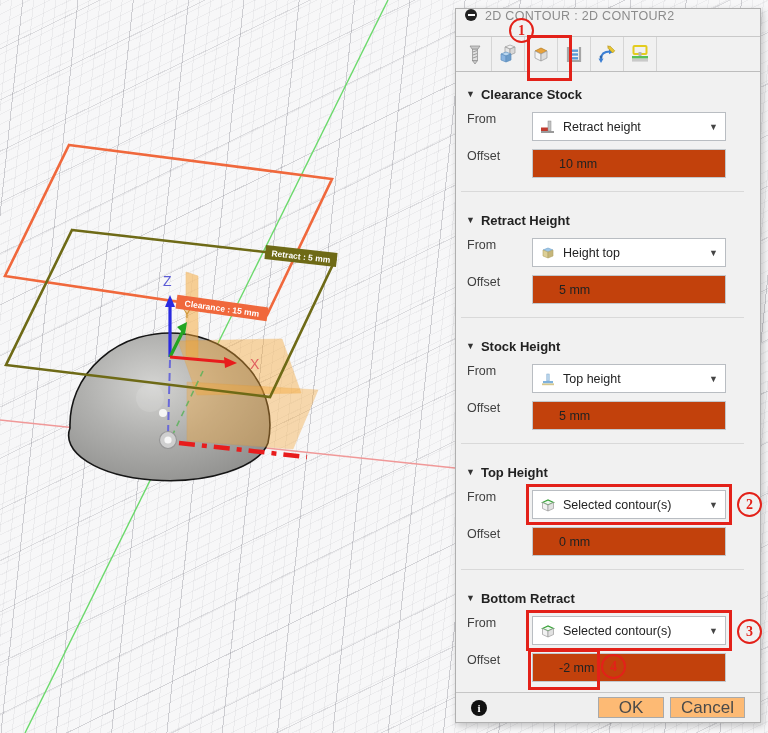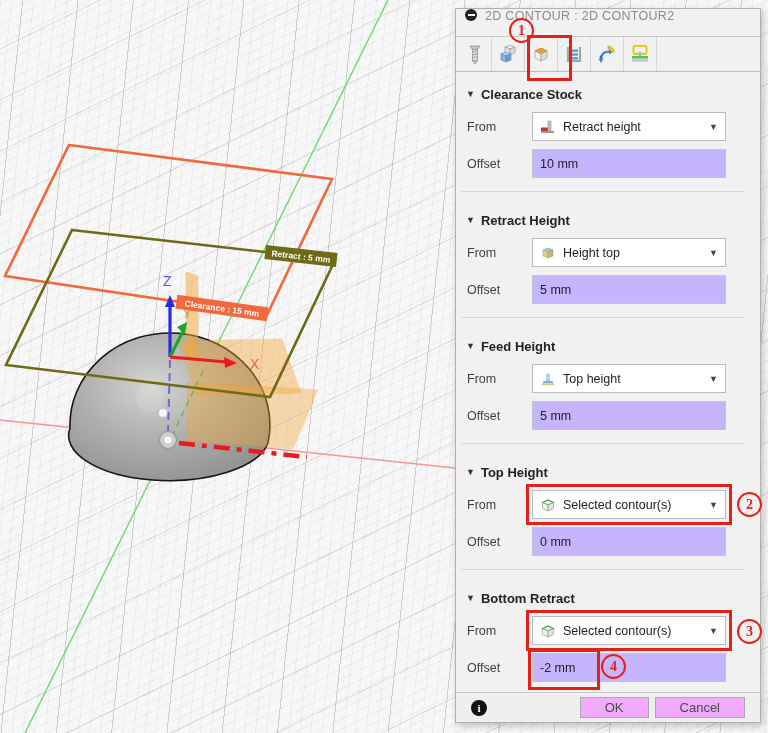--- a/index.html
+++ b/index.html
@@ -31,39 +31,39 @@
   .dlg-header{height:27px;display:flex;gap:8px;padding:0 9px;
     border-bottom:1px solid #c9c9c9;color:#8b8b8b;font-size:12.5px;letter-spacing:.3px;}
   .grip{width:12px;height:12px;border-radius:50%;background:#222;position:relative;flex:0 0 auto;}
   .grip::after{content:"";position:absolute;left:2.5px;top:5px;width:7px;height:2px;background:#fff;}
   .tabs{height:34px;display:flex;align-items:center;border-bottom:1px solid #bdbdbd;padding-left:3px;}
   .tab{width:33px;height:34px;display:flex;align-items:center;justify-content:center;
     border-right:1px solid #d6d6d6;box-sizing:border-box;cursor:pointer;}
   .sec-title{padding:12px 0 0 10px;height:20px;font-weight:bold;color:#222;
     display:flex;gap:6px;align-items:center;font-size:13px;}
   .tri{font-size:9px;color:#333;}
-  .row{display:flex;align-items:center;margin-top:8px;padding-left:11px;}
+  .row{display:flex;margin-top:8px;padding-left:11px;}
   .row.offset{}
   .lbl{width:65px;color:#3f3f3f;}
   .field{position:relative;width:194px;height:29px;background:#fff;border:1px solid #b9bdc2;
     display:flex;align-items:center;padding:0 7px;box-sizing:border-box;gap:7px;cursor:pointer;}
   .fval{flex:1 1 auto;white-space:nowrap;overflow:hidden;color:#222;}
   .sel-caret{font-size:9px;color:#444;flex:0 0 auto;}
-  input.txt{position:relative;width:194px;height:29px;background:#c4b5fd;border:1px solid #c3c7cb;
-    box-sizing:border-box;padding:0 7px;font:inherit;color:#222;}
+  input.txt{position:relative;width:194px;height:29px;background:#c2410c;border:1px solid #c3c7cb;
+    box-sizing:border-box;padding:0 26px;font:inherit;color:#222;}
   .fieldwrap{position:relative;width:194px;height:29px;}
   .fieldwrap > input.txt{width:100%;height:100%;}
   .divider{height:1px;background:#d9d9d9;margin:13px 16px 6px 5px;}
   .dlg-footer{position:absolute;left:0;right:0;bottom:0;height:30px;border-top:1px solid #c6c6c6;
     background:#efefef;display:flex;align-items:center;padding:0 15px;box-sizing:border-box;}
   .info{width:16px;height:16px;border-radius:50%;background:#111;color:#fff;font-weight:bold;
     font-size:11px;display:flex;align-items:center;justify-content:center;
     font-family:"Liberation Serif",serif;cursor:pointer;}
-  .btn{height:21px;min-width:66px;background:#f0abfc;border:1px solid #a9a9a9;color:#4a4a4a;
-    font:inherit;font-size:13px;padding:0 24px;cursor:pointer;}
+  .btn{height:21px;min-width:66px;background:#fdba74;border:1px solid #a9a9a9;color:#4a4a4a;
+    font:inherit;font-size:17px;padding:0 10px;cursor:pointer;}
   .btn+.btn{margin-left:6px;}
   .spacer{flex:1;}
 
   
   .hl-red{outline:3px solid #e32119;outline-offset:3px;}
   .callout{position:absolute;width:21px;height:21px;border:2px solid #e32119;border-radius:50%;
     color:#e32119;font-family:"Liberation Serif",serif;font-weight:bold;font-size:14px;
     display:flex;align-items:center;justify-content:center;background:transparent;z-index:30;}
   .tabbox{position:absolute;left:71px;top:26px;width:39px;height:40px;
     border:3px solid #e32119;z-index:25;pointer-events:none;}
@@ -243,21 +243,21 @@
       <div class="row offset">
         <span class="lbl">Offset</span>
         <input class="txt" value="5 mm" style="">
       </div>
       <div class="divider"></div>
     </div>
 
     <div class="section">
       <div class="sec-title">
         <span class="tri">▼</span>
-        <span>Feed Height</span>
+        <span>Stock Height</span>
       </div>
       <div class="row">
         <span class="lbl">From</span>
         <div class="field">
           <svg width="16" height="16" viewBox="0 0 16 16">
             <rect x="2" y="12.4" width="12" height="1.8" fill="#d8c88e"></rect>
             <rect x="3" y="10" width="10" height="2.2" fill="#7fb2dd"></rect>
             <rect x="6.8" y="3" width="2.4" height="7" fill="#b9d4ec" stroke="#7fa8cc" stroke-width=".5"></rect>
           </svg>
           <span class="fval">Top height</span>

